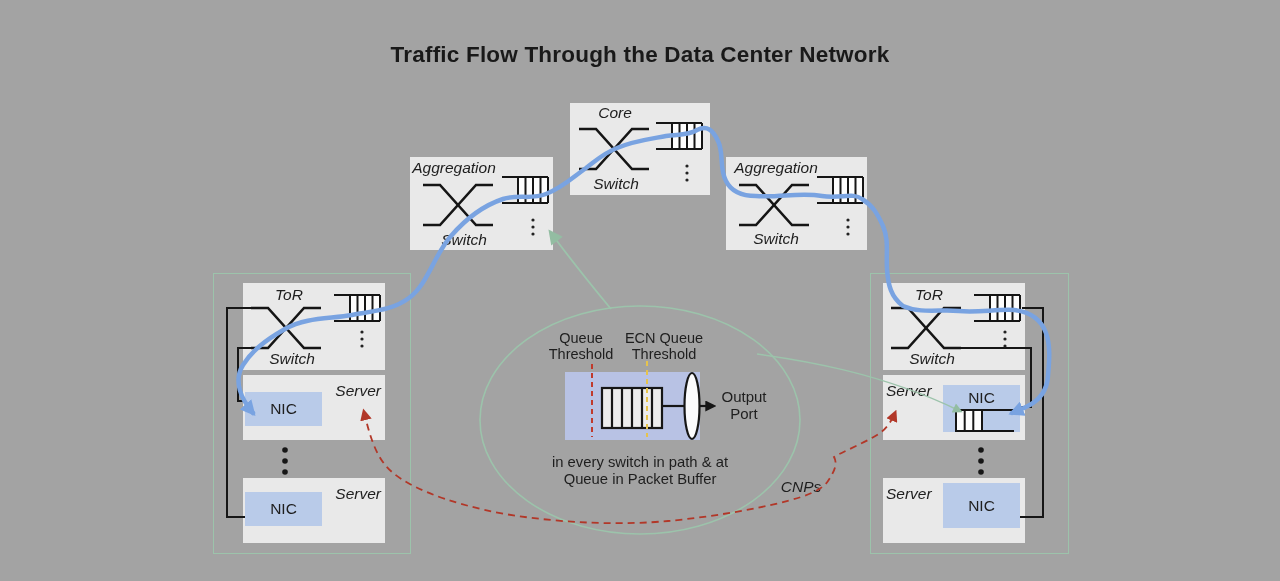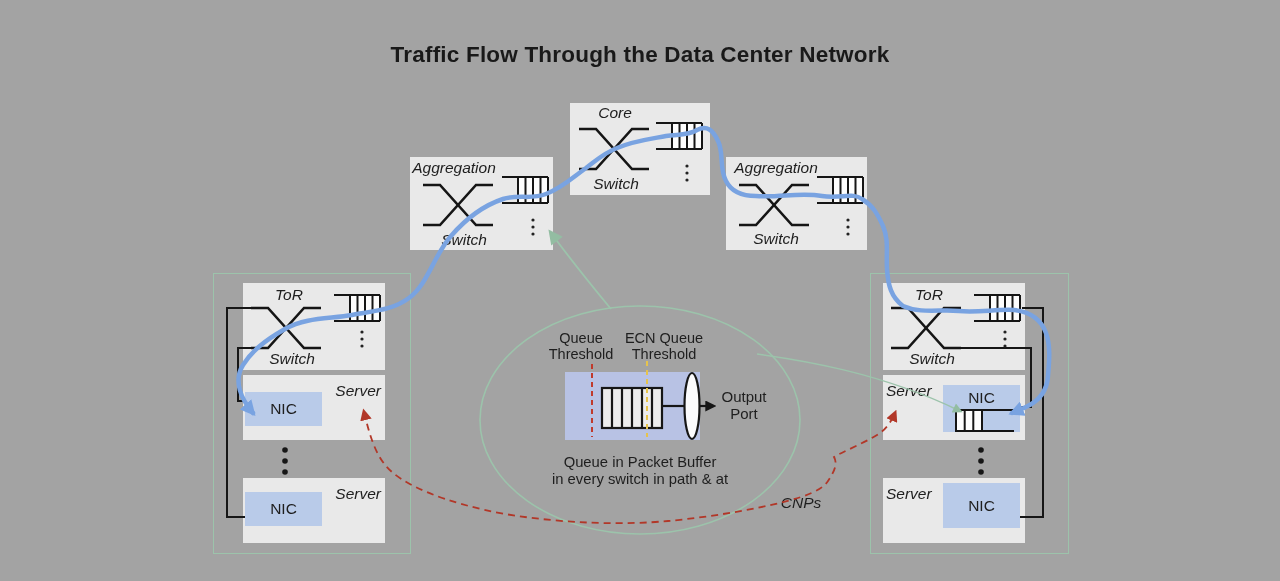--- a/index.html
+++ b/index.html
@@ -74,24 +74,24 @@
   </div>
   <div class="abs small" style="left:614px;top:331px;width:100px;">
     <span style="display:block">ECN Queue</span>
     <span style="display:block">Threshold</span>
   </div>
   <div class="abs small" style="left:704px;top:389px;width:80px;font-size:15px;line-height:16.5px;">
     <span style="display:block">Output</span>
     <span style="display:block">Port</span>
   </div>
   <div class="abs cap" style="left:480px;top:454px;width:320px;">
+    <span style="display:block">in every switch in path &amp; at</span>
     <span style="display:block">Queue in Packet Buffer</span>
-    <span style="display:block">in every switch in path &amp; at</span>
-  </div>
-  <div class="abs lbl" style="left:771px;top:494px;width:60px;">CNPs</div>
+  </div>
+  <div class="abs lbl" style="left:771px;top:478px;width:60px;">CNPs</div>
 
   <svg class="overlay" viewBox="0 0 1280 581">
     <defs>
       <marker id="ab" viewBox="0 0 10 10" refX="7.5" refY="5" markerWidth="3.4" markerHeight="3.4" orient="auto-start-reverse">
           <path d="M0,0 L10,5 L0,10 z" fill="#79a3e1"></path>
         </marker>
       <marker id="ar" viewBox="0 0 10 10" refX="7" refY="5" markerWidth="6.5" markerHeight="6.5" orient="auto-start-reverse">
           <path d="M0,0 L10,5 L0,10 z" fill="#b23728"></path>
         </marker>
       <marker id="agb" viewBox="0 0 10 10" refX="7" refY="5" markerWidth="9" markerHeight="8" orient="auto">

